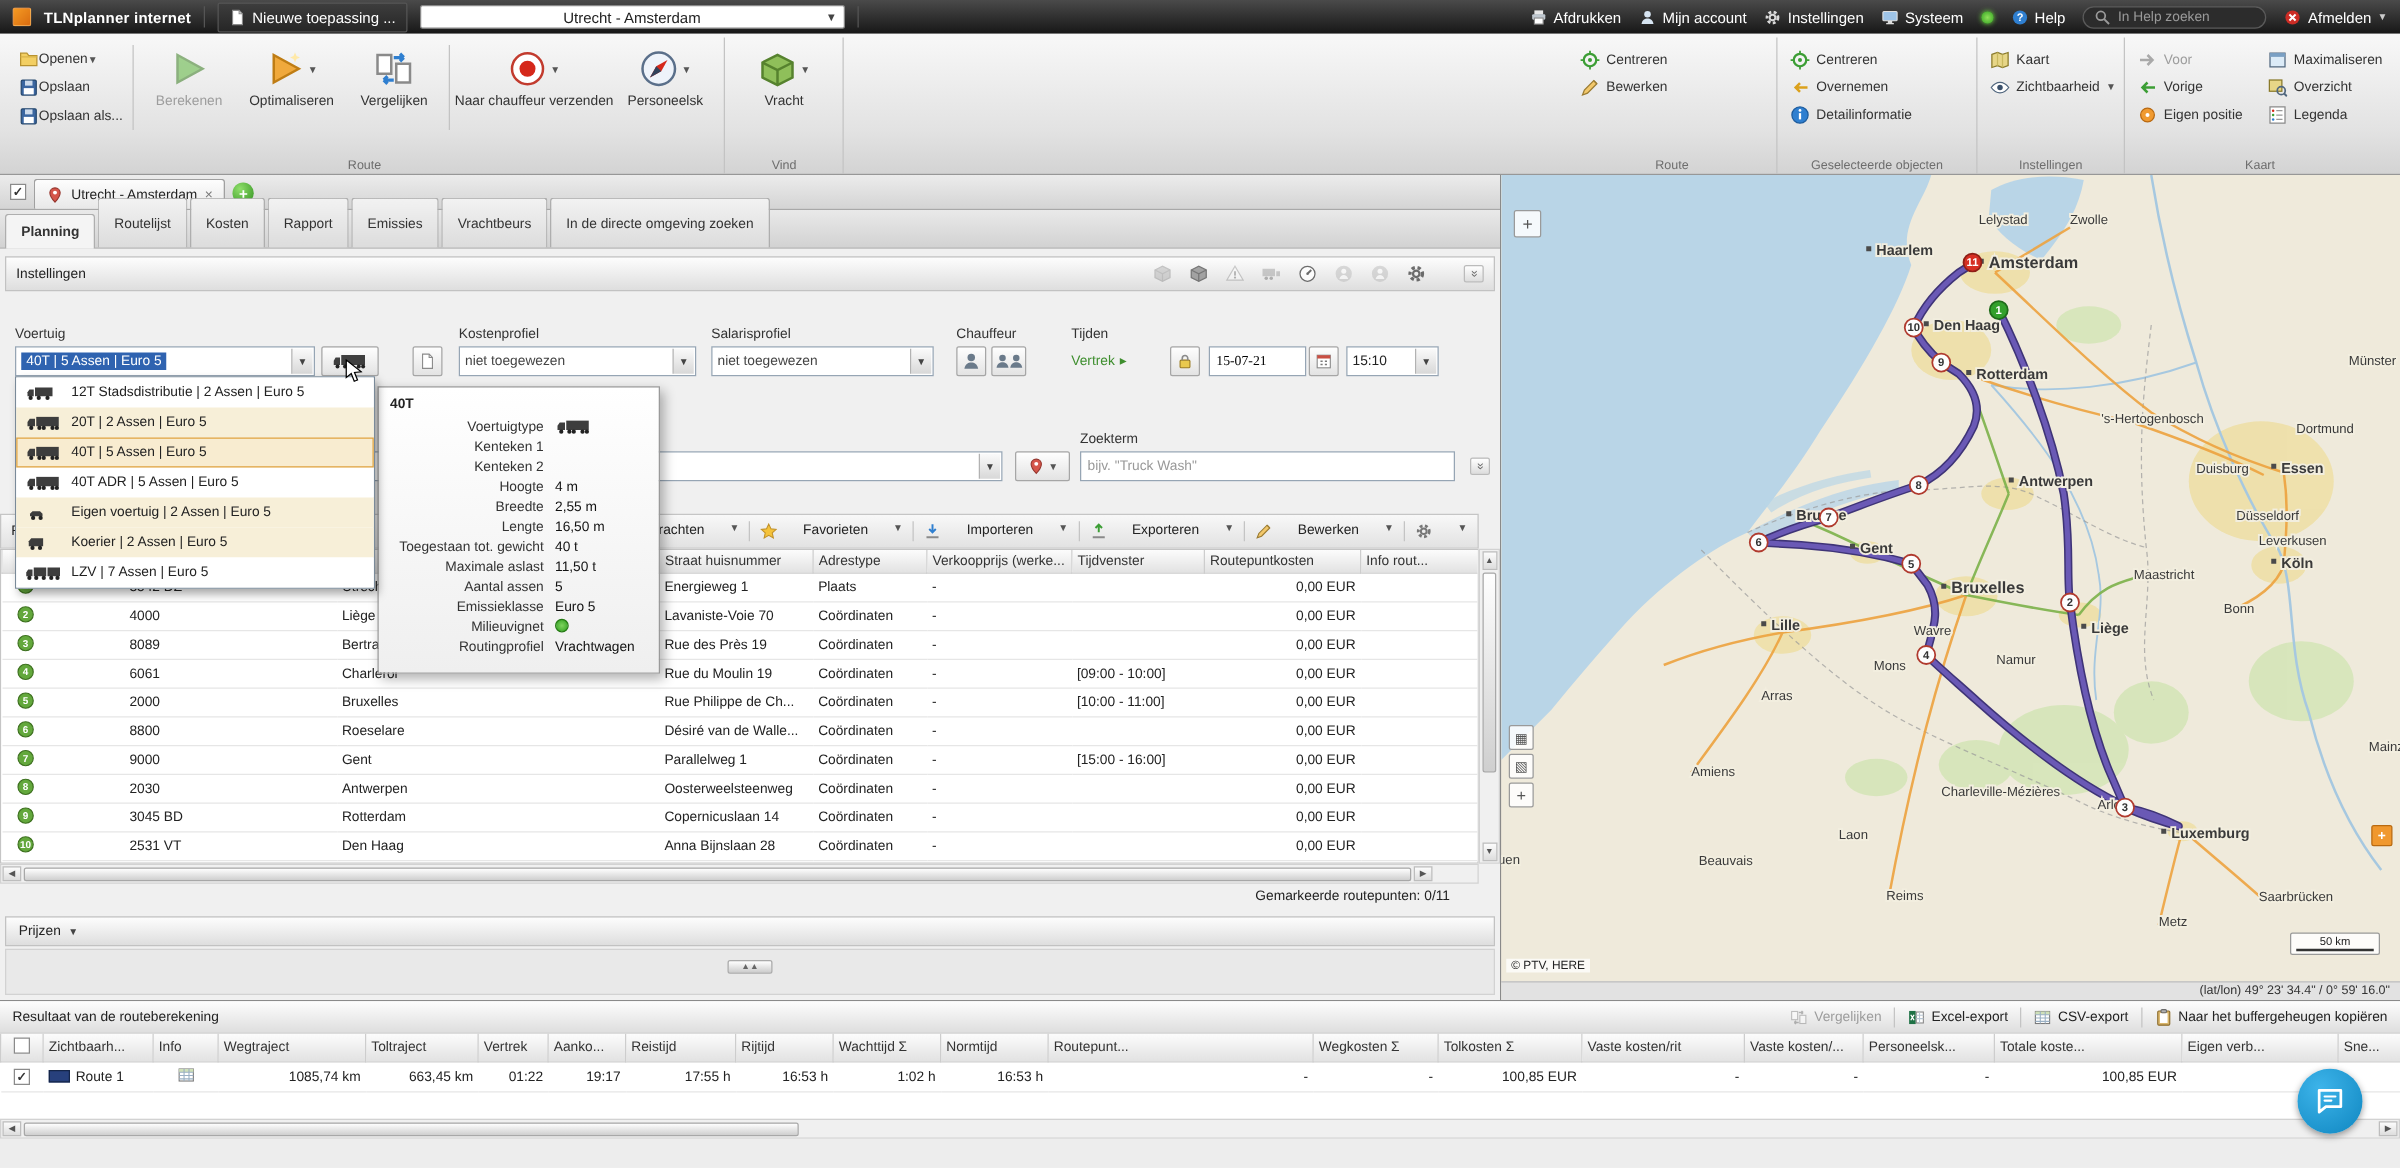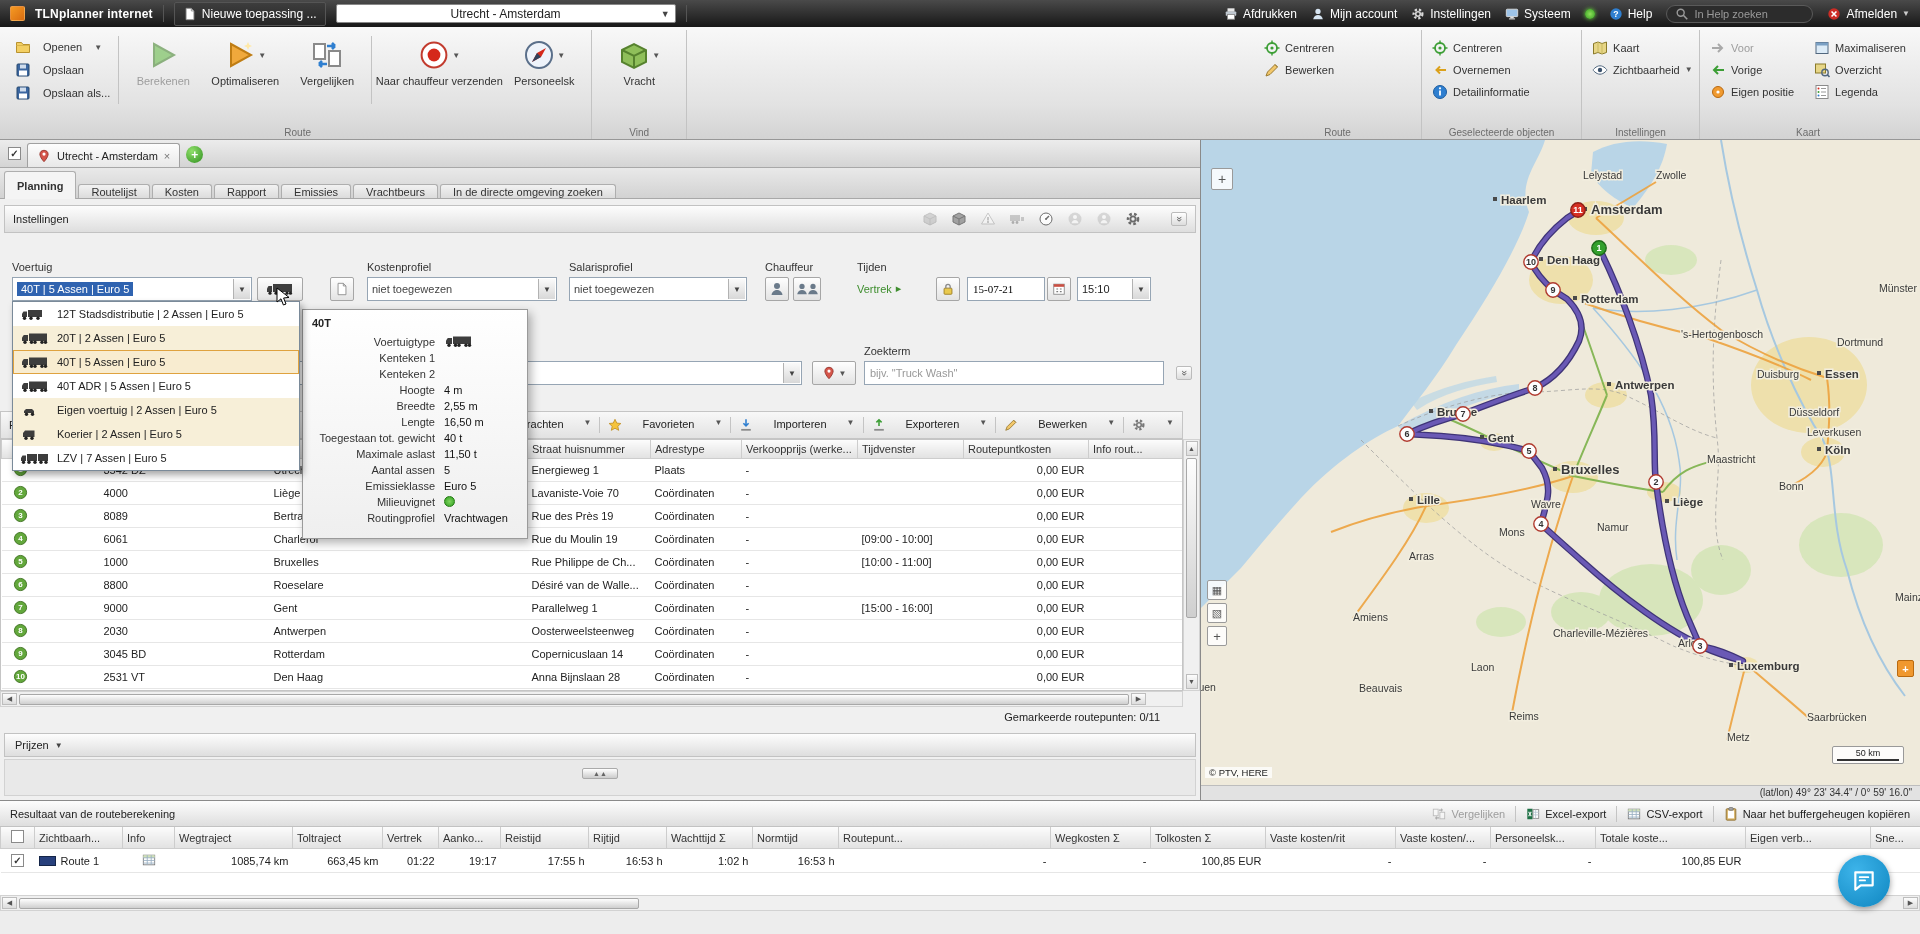--- a/index.html
+++ b/index.html
@@ -29,42 +29,42 @@
   .ribbon{height:113px;background:linear-gradient(#f8f8f8,#e2e2e2 70%,#d3d3d3);border-bottom:1px solid #979797;display:flex;padding:3px 4px 0 4px}
   .rgroup{position:relative;display:flex;padding:2px 6px 17px 6px;border-right:1px solid #c3c3c3}
   .rgroup-label{position:absolute;bottom:1px;left:0;right:0;text-align:center;color:#6d6d6d;font-size:10px}
   .bigbtn{width:82px;display:flex;flex-direction:column;align-items:center;gap:4px;padding-top:7px;color:#333;text-align:center;border-radius:3px;cursor:pointer}
   .bigbtn.wide{width:128px}
   .bigbtn .icrow{display:flex;align-items:flex-start;gap:2px}
   .bigbtn .drop{font-size:8px;color:#555;margin-top:12px}
   .bigbtn.disabled{color:#9d9d9d}
   .bigbtn.disabled svg{opacity:.55}
   .smstack{display:flex;flex-direction:column;gap:3px;padding-top:5px}
-  .smbtn{display:flex;align-items:center;gap:12px;height:20px;padding:0 5px;color:#333;cursor:pointer;white-space:nowrap}
+  .smbtn{display:flex;align-items:center;gap:0;height:20px;padding:0 5px;color:#333;cursor:pointer;white-space:nowrap}
   .vsep{width:1px;background:#c3c3c3;margin:4px 3px 18px 3px}
   .ribbon-right{margin-left:auto;display:flex}
   .rsm{display:flex;align-items:center;gap:5px;height:19px;padding:0 4px;cursor:pointer;color:#333;white-space:nowrap}
   .rsm.disabled{color:#9d9d9d}
   .rcol{display:flex;flex-direction:column;gap:3px;padding-top:6px}
   .rcols{display:flex;gap:12px}
 
   
   .main{display:flex;height:660px}
   .left-col{width:1200px;display:flex;flex-direction:column;background:#ececec}
   
   .doc-tabs{height:28px;background:linear-gradient(#ececec,#d4d4d4);border-bottom:1px solid #a8a8a8;display:flex;align-items:flex-end;gap:6px;padding:0 8px}
   .doc-tab{display:flex;align-items:center;gap:6px;background:linear-gradient(#fdfdfd,#e8e8e8);border:1px solid #a0a0a0;border-bottom:0;border-radius:3px 3px 0 0;padding:4px 9px;height:24px}
   .doc-close{color:#777;font-size:11px;cursor:pointer}
   .plusbtn{width:17px;height:17px;border-radius:50%;background:radial-gradient(circle at 35% 30%,#8fdf6a,#2f8f1f);color:#fff;font-weight:bold;font-size:12px;display:flex;align-items:center;justify-content:center;margin-bottom:4px;cursor:pointer}
   .cb{width:13px;height:13px;background:#fff;border:1px solid #8a8a8a;display:inline-flex;align-items:center;justify-content:center;flex:0 0 auto}
   .cb.on::after{content:"✓";font-size:10px;font-weight:bold;color:#333}
   .doc-tabs .cb{margin-bottom:7px}
   
   .sub-tabs{height:31px;background:linear-gradient(#e9e9e9,#d2d2d2);border-bottom:1px solid #a8a8a8;display:flex;align-items:flex-end;padding:0 4px;gap:2px}
-  .stab{height:14px;display:flex;align-items:center;padding:0 12px;background:linear-gradient(#f2f2f2,#dcdcdc);border:1px solid #aeaeae;border-bottom:0;border-radius:3px 3px 0 0;color:#333;cursor:pointer}
+  .stab{height:40px;display:flex;align-items:center;padding:0 12px;background:linear-gradient(#f2f2f2,#dcdcdc);border:1px solid #aeaeae;border-bottom:0;border-radius:3px 3px 0 0;color:#333;cursor:pointer}
   .stab.active{background:#f4f4f4;height:28px;margin-bottom:-1px;font-weight:bold}
   
   .panel-body{position:relative;flex:1;background:#f0f0f0}
   .sec-hdr{position:absolute;left:4px;right:4px;height:28px;background:linear-gradient(#fdfdfd,#dedede);border:1px solid #c2c2c2;display:flex;align-items:center;padding:0 8px;color:#222}
   .hdr-icons{margin-left:auto;margin-right:30px;display:flex;align-items:center;gap:13px}
   .coll-btn{width:16px;height:14px;display:flex;align-items:center;justify-content:center;color:#666;border:1px solid #bbb;background:linear-gradient(#fff,#ddd);border-radius:2px;cursor:pointer}
   .coll-btn span{display:inline-block;transform:rotate(90deg);font-size:10px;line-height:1}
   .flabel{position:absolute;font-size:11px;color:#333}
   .combo{position:absolute;height:24px;background:#fff;border:1px solid #96a5b4;display:flex;align-items:center;padding:0 20px 0 4px;cursor:pointer}
   .combo .carr{position:absolute;right:1px;top:1px;bottom:1px;width:17px;background:linear-gradient(#fafafa,#d8d8d8);border-left:1px solid #b2b2b2;display:flex;align-items:center;justify-content:center;font-size:8px;color:#444}
@@ -877,21 +877,21 @@
     <td>[09:00 - 10:00]</td>
     <td class="num">0,00 EUR</td>
     <td></td>
               </tr>
               <tr>
     <td style="text-align:center"><svg width="15" height="15" viewBox="0 0 16 16">
                     <circle cx="8" cy="8" r="6.5" fill="#63a83c" stroke="#3e7120"></circle>
                     <text x="8" y="11" text-anchor="middle" font-size="8.5" font-weight="bold" fill="#fff" font-family="Liberation Sans,sans-serif">5</text>
                   </svg></td>
                 <td></td>
-    <td>1000</td>
+    <td>2000</td>
     <td>Bruxelles</td>
     <td>Rue Philippe de Ch...</td>
     <td>Coördinaten</td>
     <td>-</td>
     <td>[10:00 - 11:00]</td>
     <td class="num">0,00 EUR</td>
     <td></td>
               </tr>
               <tr>
     <td style="text-align:center"><svg width="15" height="15" viewBox="0 0 16 16">

